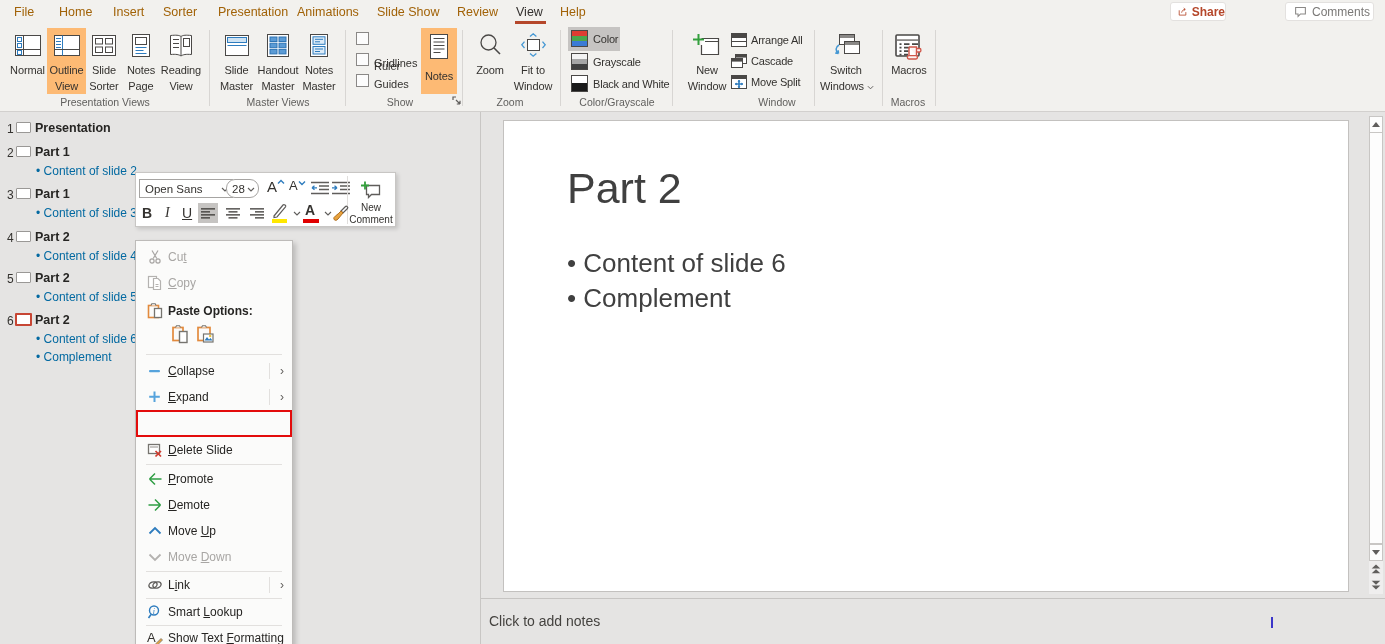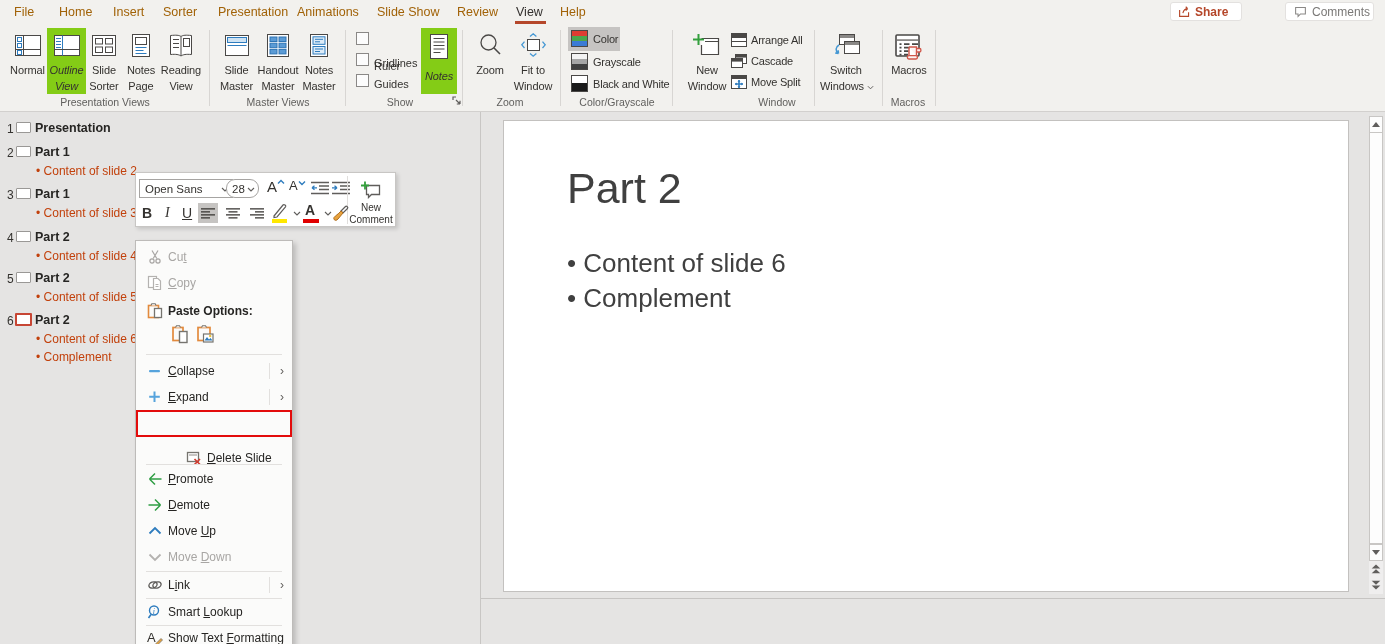--- a/index.html
+++ b/index.html
@@ -11,36 +11,36 @@
 .mtab { position:absolute; top:0; height:25px; line-height:25px; font-size:12.5px; color:#a16207; }
 #viewtab { color:#33302e; }
 #viewline { position:absolute; background:#b5472a; height:3px; }
 .topbtn { position:absolute; top:2px; height:19px; background:#fff; border:1px solid #e3e1df; border-radius:3px; font-size:12px; display:flex; align-items:center; }
 
 
 #ribbon { position:absolute; left:0; top:25px; width:1385px; height:87px; background:#f2f1ee; border-bottom:1px solid #d2d0ce; }
 .gsep { position:absolute; top:5px; height:76px; width:1px; background:#d8d6d3; }
 .glabel { position:absolute; top:71px; font-size:10.5px; color:#61605e; text-align:center; }
 .bigbtn { position:absolute; top:3px; height:66px; text-align:center; }
-.bigbtn.sel { background:#84cc16;font-style:italic; }
+.bigbtn.sel { background:#fdba74; }
 .blabel { font-size:11px; letter-spacing:-0.1px; color:#34322f; line-height:16px; position:absolute; width:100%; top:34px; }
 .bicon { position:absolute; top:5px; left:50%; transform:translateX(-50%); }
 .chk { position:absolute; width:13px; height:13px; border:1px solid #8a8886; background:#fcfcfc; }
 .chklbl { position:absolute; font-size:11px; color:#34322f; }
 .rowlbl { position:absolute; font-size:11px; letter-spacing:-0.2px; color:#34322f; }
 
 
 #content { position:absolute; left:0; top:112px; width:1385px; height:532px; background:#e5e4e3; }
 #outlinepanel { position:absolute; left:0; top:0; width:481px; height:532px; background:#e5e4e3; border-right:1px solid #c8c6c4; }
 #slidearea { position:absolute; left:481px; top:0; right:0; height:532px; background:#e5e4e3; }
 #slide { position:absolute; left:22px; top:8px; width:846px; height:472px; background:#fff; border:1px solid #c3c1bf; }
 .onum { position:absolute; font-size:12px; color:#34322f; }
 .oicon { position:absolute; width:15px; height:11px; background:#fff; border:1px solid #9a9896; border-radius:1px; }
 .otitle { position:absolute; font-size:12.5px; font-weight:bold; color:#262523; }
-.ocontent { position:absolute; font-size:12px; color:#c2410c; }
+.ocontent { position:absolute; font-size:12px; color:#0369a1; }
 
 
 #notesbar { position:absolute; left:0; top:486px; right:0; height:1px; background:#c6c4c2; }
 #notesarea { position:absolute; left:0; top:487px; right:0; height:45px; background:#e5e4e3; }
 
 
 #sbar { position:absolute; left:888px; top:4px; width:14px; height:478px; background:#efeeee; }
 .sbtn { position:absolute; left:0; width:14px; background:#fdfdfd; border:1px solid #c8c6c4; }
 
 
@@ -67,21 +67,21 @@
   <span class="mtab" style="left:59px">Home</span>
   <span class="mtab" style="left:113px">Insert</span>
   <span class="mtab" style="left:163px">Sorter</span>
   <span class="mtab" style="left:218px">Presentation</span>
   <span class="mtab" style="left:297px">Animations</span>
   <span class="mtab" style="left:377px">Slide Show</span>
   <span class="mtab" style="left:457px">Review</span>
   <span class="mtab" id="viewtab" style="left:516px">View</span>
   <span class="mtab" style="left:560px">Help</span>
   <div id="viewline" style="left:515px; top:21px; width:31px;"></div>
-  <div class="topbtn" style="left:1170px; width:72px; color:#b5472a;">
+  <div class="topbtn" style="left:1170px; width:56px; color:#b5472a;">
     <svg width="13" height="13" viewBox="0 0 16 16" style="margin:0 4px 0 7px">
       <path d="M2 6 L2 14 L13 14 L13 9" fill="none" stroke="#b5472a" stroke-width="1.4"></path>
       <path d="M6 10 C7 6 9 4.5 12 4.5 M12 4.5 L9.5 2.2 M12 4.5 L9.5 6.8" fill="none" stroke="#b5472a" stroke-width="1.4"></path>
     </svg>
       <span style="font-weight:bold; color:#b5472a;">Share</span>
   </div>
   <div class="topbtn" style="left:1285px; width:89px; color:#7a7876;">
     <svg width="13" height="13" viewBox="0 0 16 16" style="margin:0 5px 0 8px">
       <path d="M2 3 L14 3 L14 11 L8 11 L5 14 L5 11 L2 11 Z" fill="none" stroke="#8a8886" stroke-width="1.3"></path>
     </svg>
@@ -307,20 +307,24 @@
   <div class="glabel" style="left:863px; width:90px;">Macros</div>
 </div>
 <div id="content">
   <div id="slidearea">
     <div id="slide">
       <div style="position:absolute; left:63px; top:43px; font-size:43px; color:#404040;">Part 2</div>
       <div style="position:absolute; left:63px; top:127px; font-size:26px; color:#404040;">• Content of slide 6</div>
       <div style="position:absolute; left:63px; top:162px; font-size:26px; color:#404040;">• Complement</div>
     </div>
     <div id="notesbar"></div>
+    <div id="notesarea">
+      <div style="position:absolute; left:8px; top:14px; font-size:14px; color:#44423f;">Click to add notes</div>
+      <div style="position:absolute; left:790px; top:18px; width:2px; height:11px; background:#3b36c9;"></div>
+    </div>
     <div id="sbar">
       <div class="sbtn" style="top:0; height:17px;"><svg width="12" height="15" viewBox="0 0 12 15">
             <path d="M6 5 L10 10 L2 10 Z" fill="#605e5c"></path>
           </svg></div>
       <div class="sbtn" style="top:17px; height:411px; border-top:none;"></div>
       <div class="sbtn" style="top:428px; height:17px;"><svg width="12" height="15" viewBox="0 0 12 15">
             <path d="M6 10 L10 5 L2 5 Z" fill="#605e5c"></path>
           </svg></div>
       <svg style="position:absolute; left:1px; top:448px;" width="12" height="12" viewBox="0 0 12 12">
           <path d="M6 0.5 L10.3 4.5 L1.7 4.5 Z" fill="#605e5c"></path>
@@ -481,21 +485,21 @@
       <div class="sub">›</div>
   </div>
   <div class="mi" style="top:143px;">
     <svg class="ico" viewBox="0 0 16 16">
         <path d="M7.5 2.5 L7.5 13 M2.2 7.75 L12.8 7.75" stroke="#56a3dc" stroke-width="2"></path>
       </svg>
     <div class="txt"><u>E</u>xpand</div>
     <div class="subsep"></div>
       <div class="sub">›</div>
   </div>
-  <div class="mi" style="top:204px;margin-left:39px;">
+  <div class="mi" style="top:196px;">
     <svg class="ico" viewBox="0 0 16 16">
         <rect x="1.5" y="2.5" width="11" height="9" fill="#fff" stroke="#76746f" stroke-width="1.3"></rect>
         <rect x="3" y="4" width="8" height="2" fill="#c8c6c4"></rect>
         <path d="M8.5 9 L14 14.5 M14 9 L8.5 14.5" stroke="#d03b2f" stroke-width="1.7"></path>
       </svg>
     <div class="txt"><u>D</u>elete Slide</div>
   </div>
   <div class="msep" style="top:223px;"></div>
   <div class="mi" style="top:225px;">
     <svg class="ico" viewBox="0 0 16 16">

